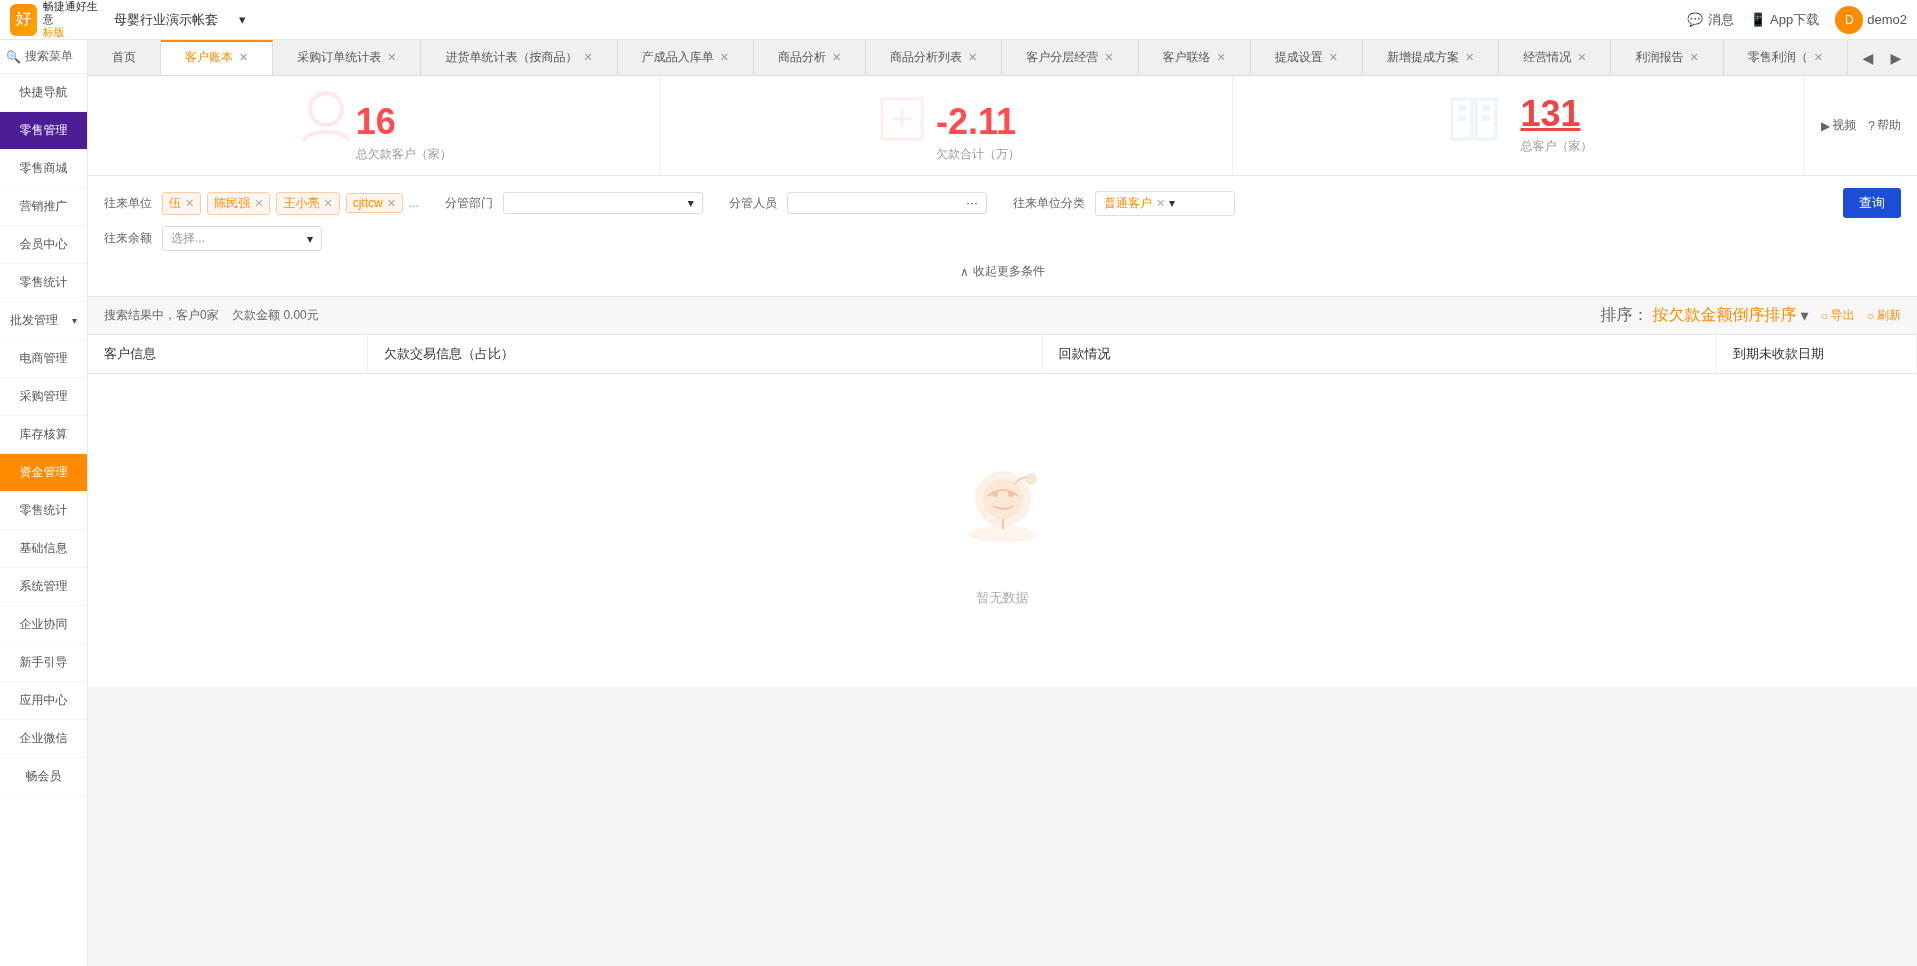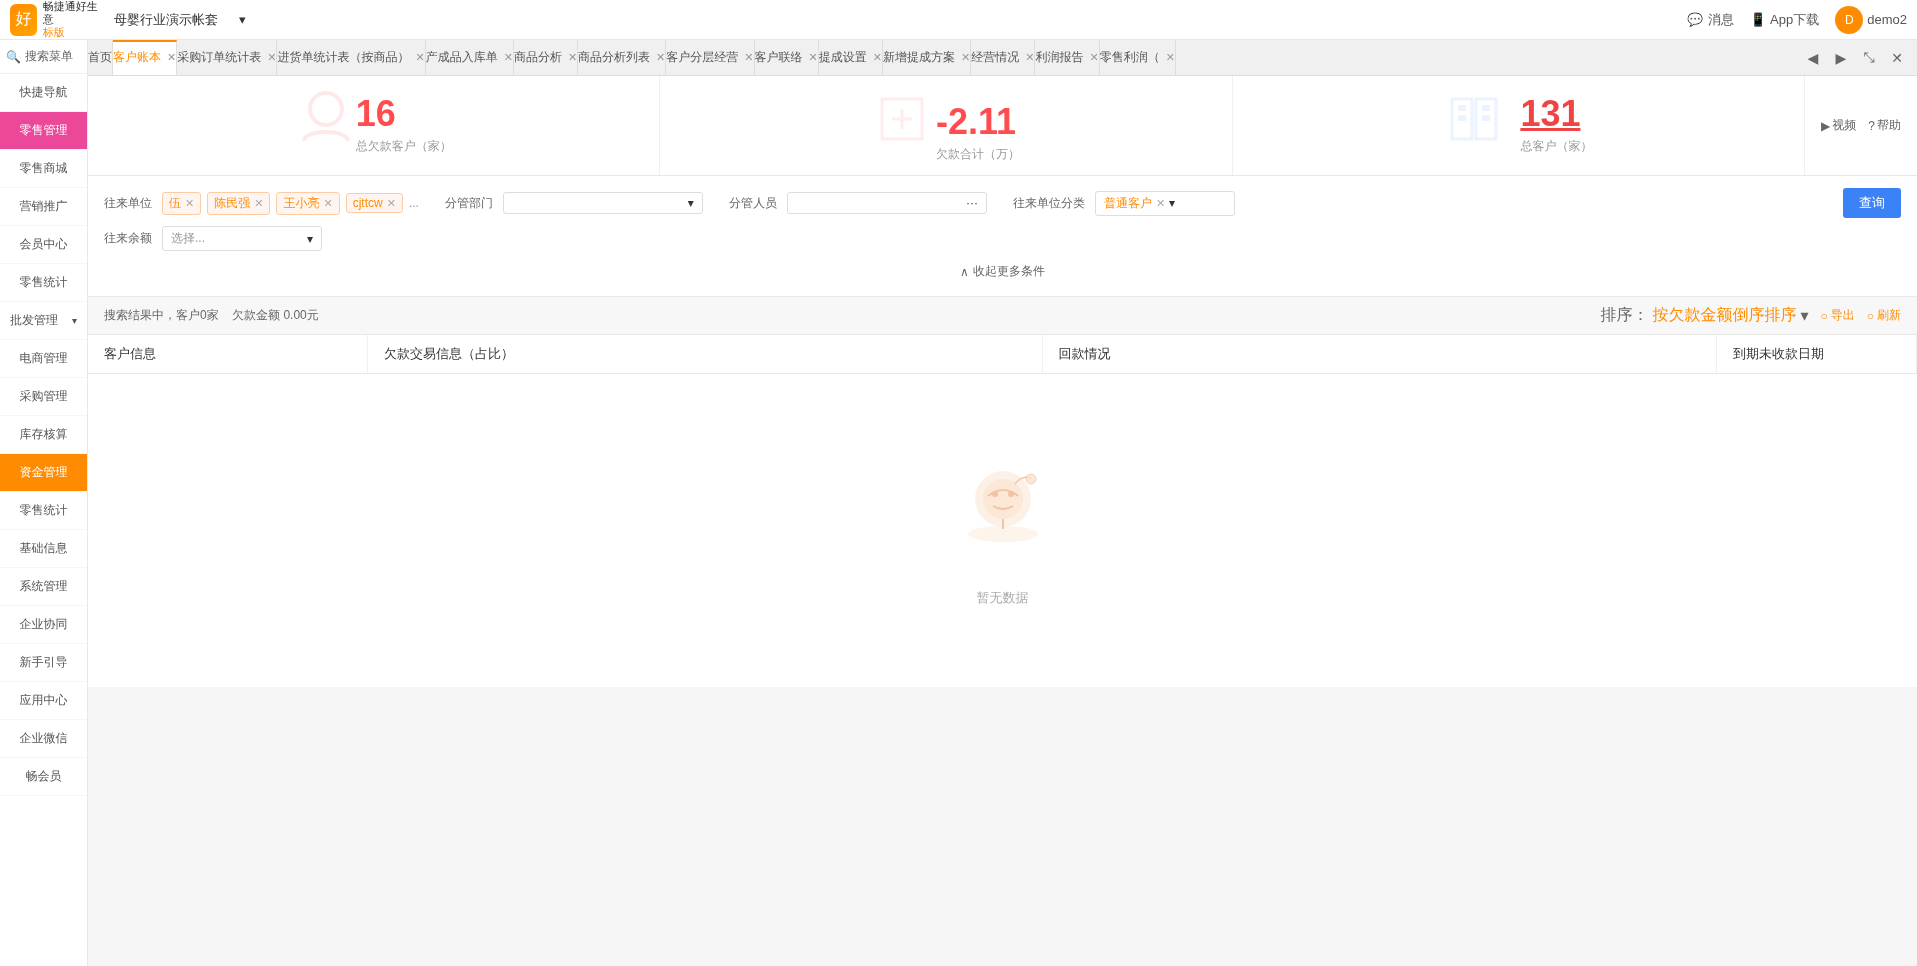--- a/index.html
+++ b/index.html
@@ -87,21 +87,21 @@
       display: flex;
       align-items: center;
       position: fixed;
       top: 40px; left: 88px; right: 0;
       z-index: 99;
       overflow: hidden;
       border-bottom: 1px solid #ddd;
     }
     .tab-item {
       height: 36px;
-      padding: 0 0;
+      padding: 0 24px;
       display: flex;
       align-items: center;
       gap: 4px;
       font-size: 12px;
       color: #555;
       cursor: pointer;
       white-space: nowrap;
       border-right: 1px solid #ddd;
       background: #f0f0f0;
     }
@@ -162,21 +162,21 @@
       padding: 10px 6px;
       font-size: 12px;
       color: #555;
       cursor: pointer;
       text-align: center;
       display: flex;
       align-items: center;
       justify-content: center;
       border-bottom: 1px solid #f5f5f5;
     }
-    .sidebar-nav-item.active { background: #ec4899; color: #fff; }
+    .sidebar-nav-item.active { background: #4c1d95; color: #fff; }
     .sidebar-nav-item.has-sub {
       display: flex;
       justify-content: space-between;
       padding: 10px 10px;
     }
 
     
     .main-content {
       position: fixed;
       top: 76px;
@@ -378,21 +378,21 @@
       margin-bottom: 16px;
       opacity: 0.5;
     }
     .empty-text {
       font-size: 13px;
       color: #aaa;
     }
 
     
     .orange-btn {
-      background: #3b82f6;
+      background: #1d4ed8;
       color: #fff;
       border: none;
       border-radius: 3px;
       padding: 6px 16px;
       font-size: 13px;
       cursor: pointer;
     }
   </style>
 </head>
 <body>
@@ -554,21 +554,21 @@
     <div class="tab-ctrl-btn">⤡</div>
     <div class="tab-ctrl-btn">✕</div>
   </div>
 </div>
 
 <div class="main-content">
 
   <div class="stats-bar">
 
     <div class="stat-item" style="flex:2">
-      <div style="display:flex;align-items:center;">
+      <div style="display:flex;align-items:flex-end;">
         <div style="opacity:0.12;font-size:60px;color:#ff4d4f">
           <svg width="60" height="60" viewBox="0 0 60 60">
             <circle cx="30" cy="20" r="16" fill="none" stroke="#ff4d4f" stroke-width="4"></circle>
             <path d="M8 52 C8 40 52 40 52 52" fill="none" stroke="#ff4d4f" stroke-width="4"></path>
           </svg>
         </div>
         <div>
           <div class="stat-value-red">16</div>
           <div class="stat-label">总欠款客户（家）</div>
         </div>

